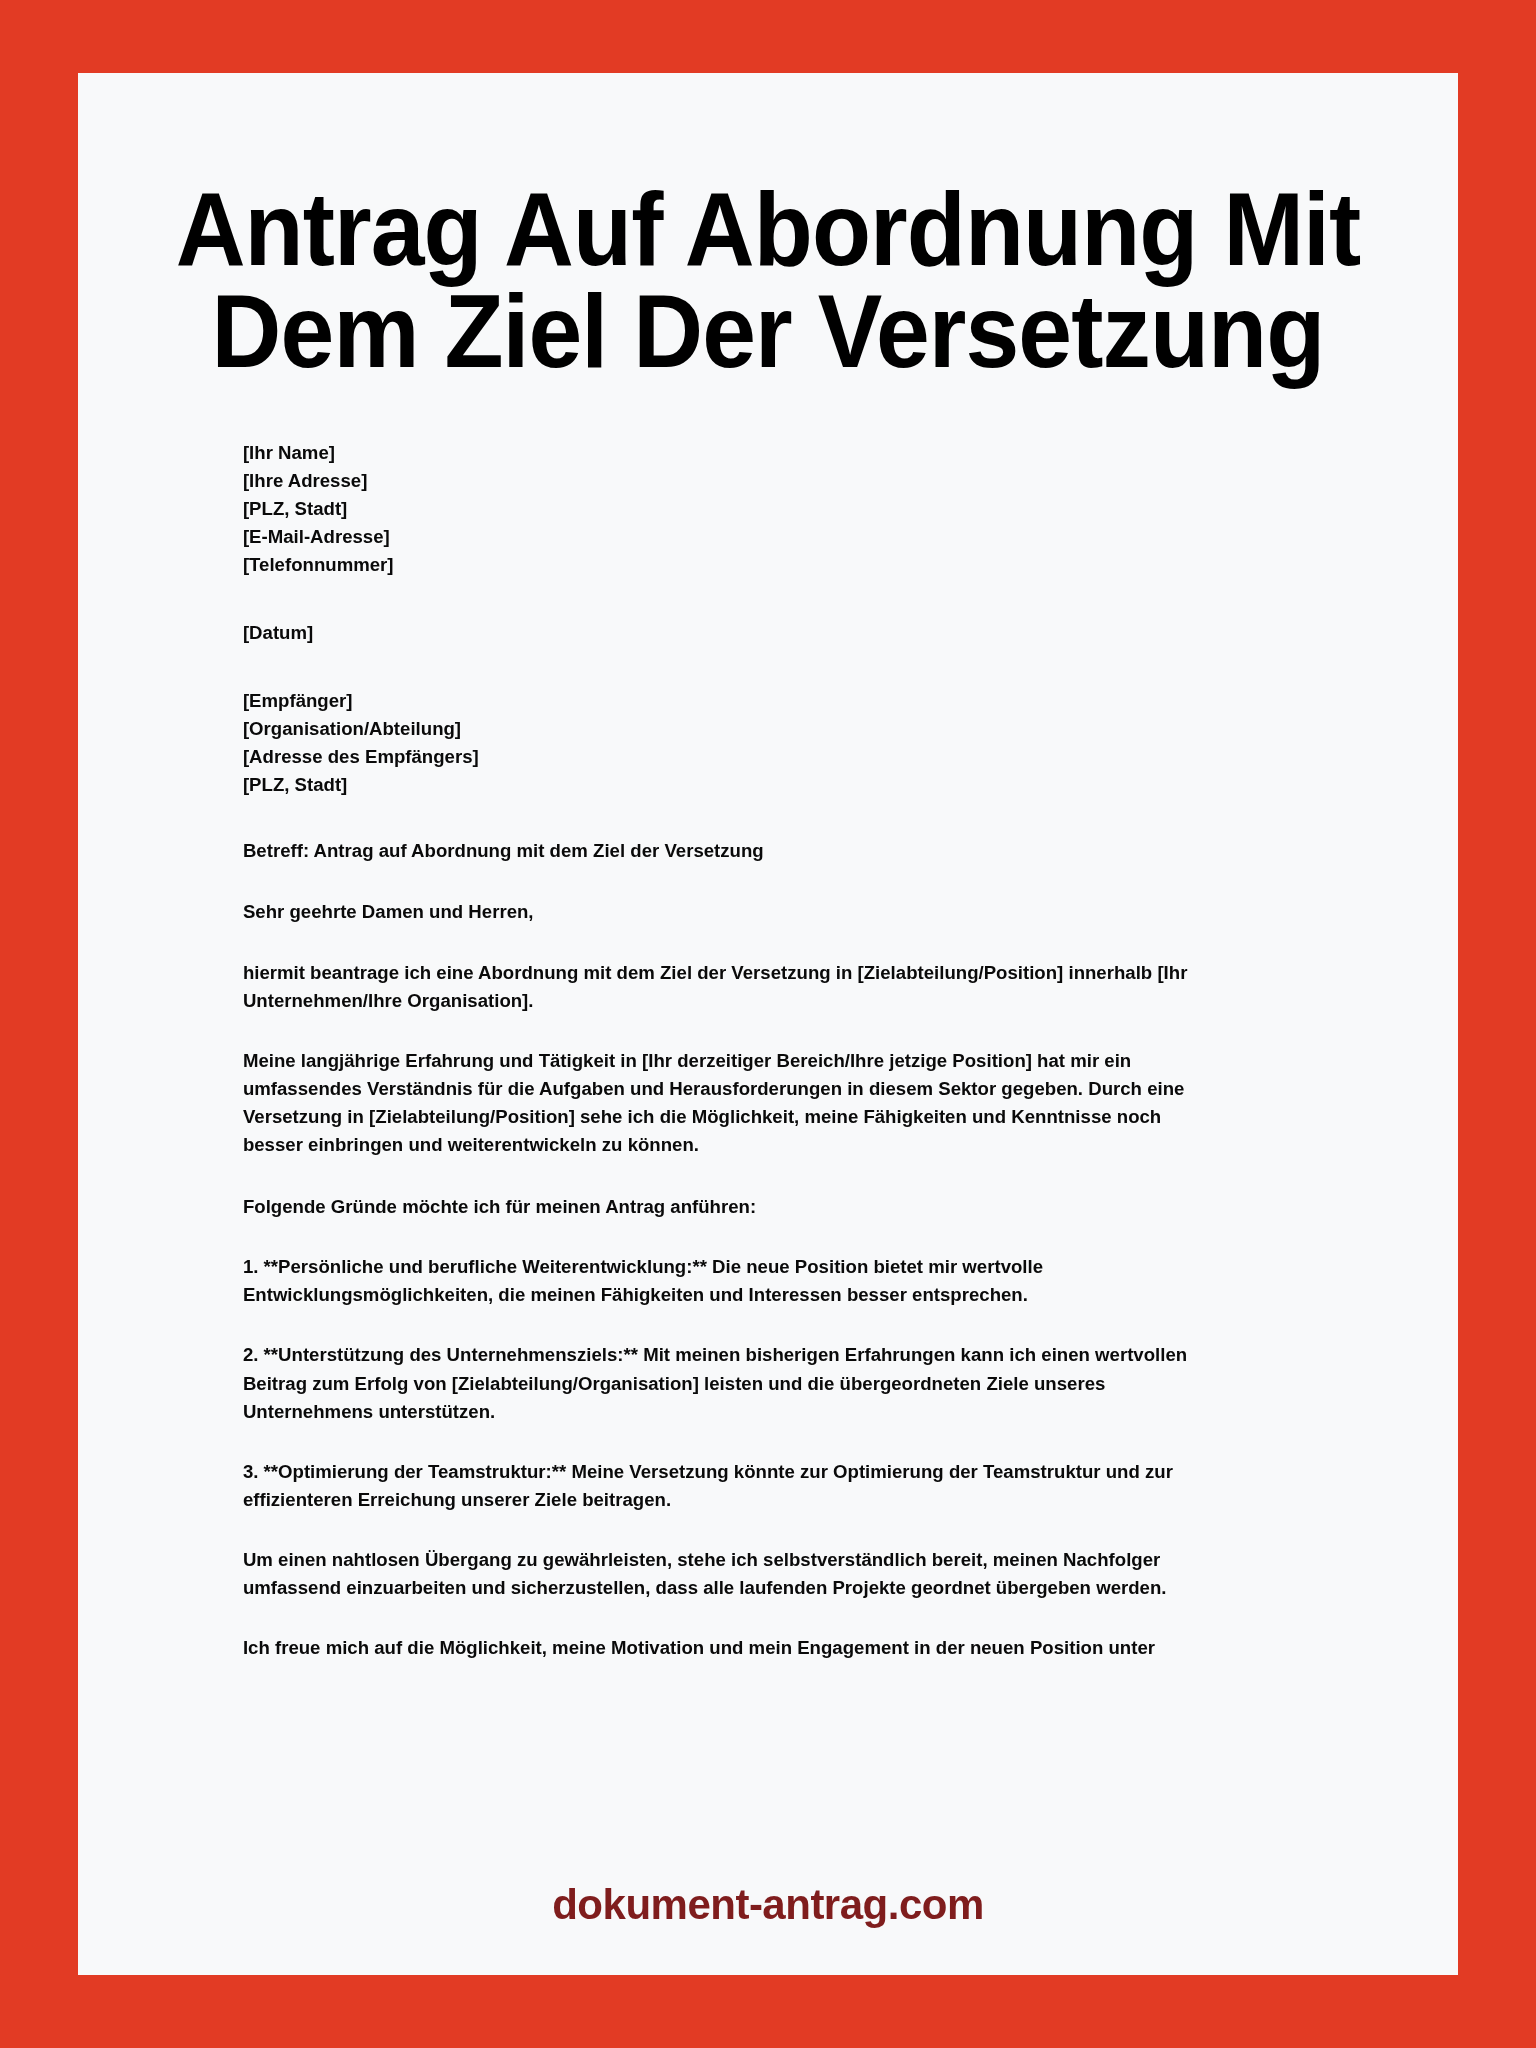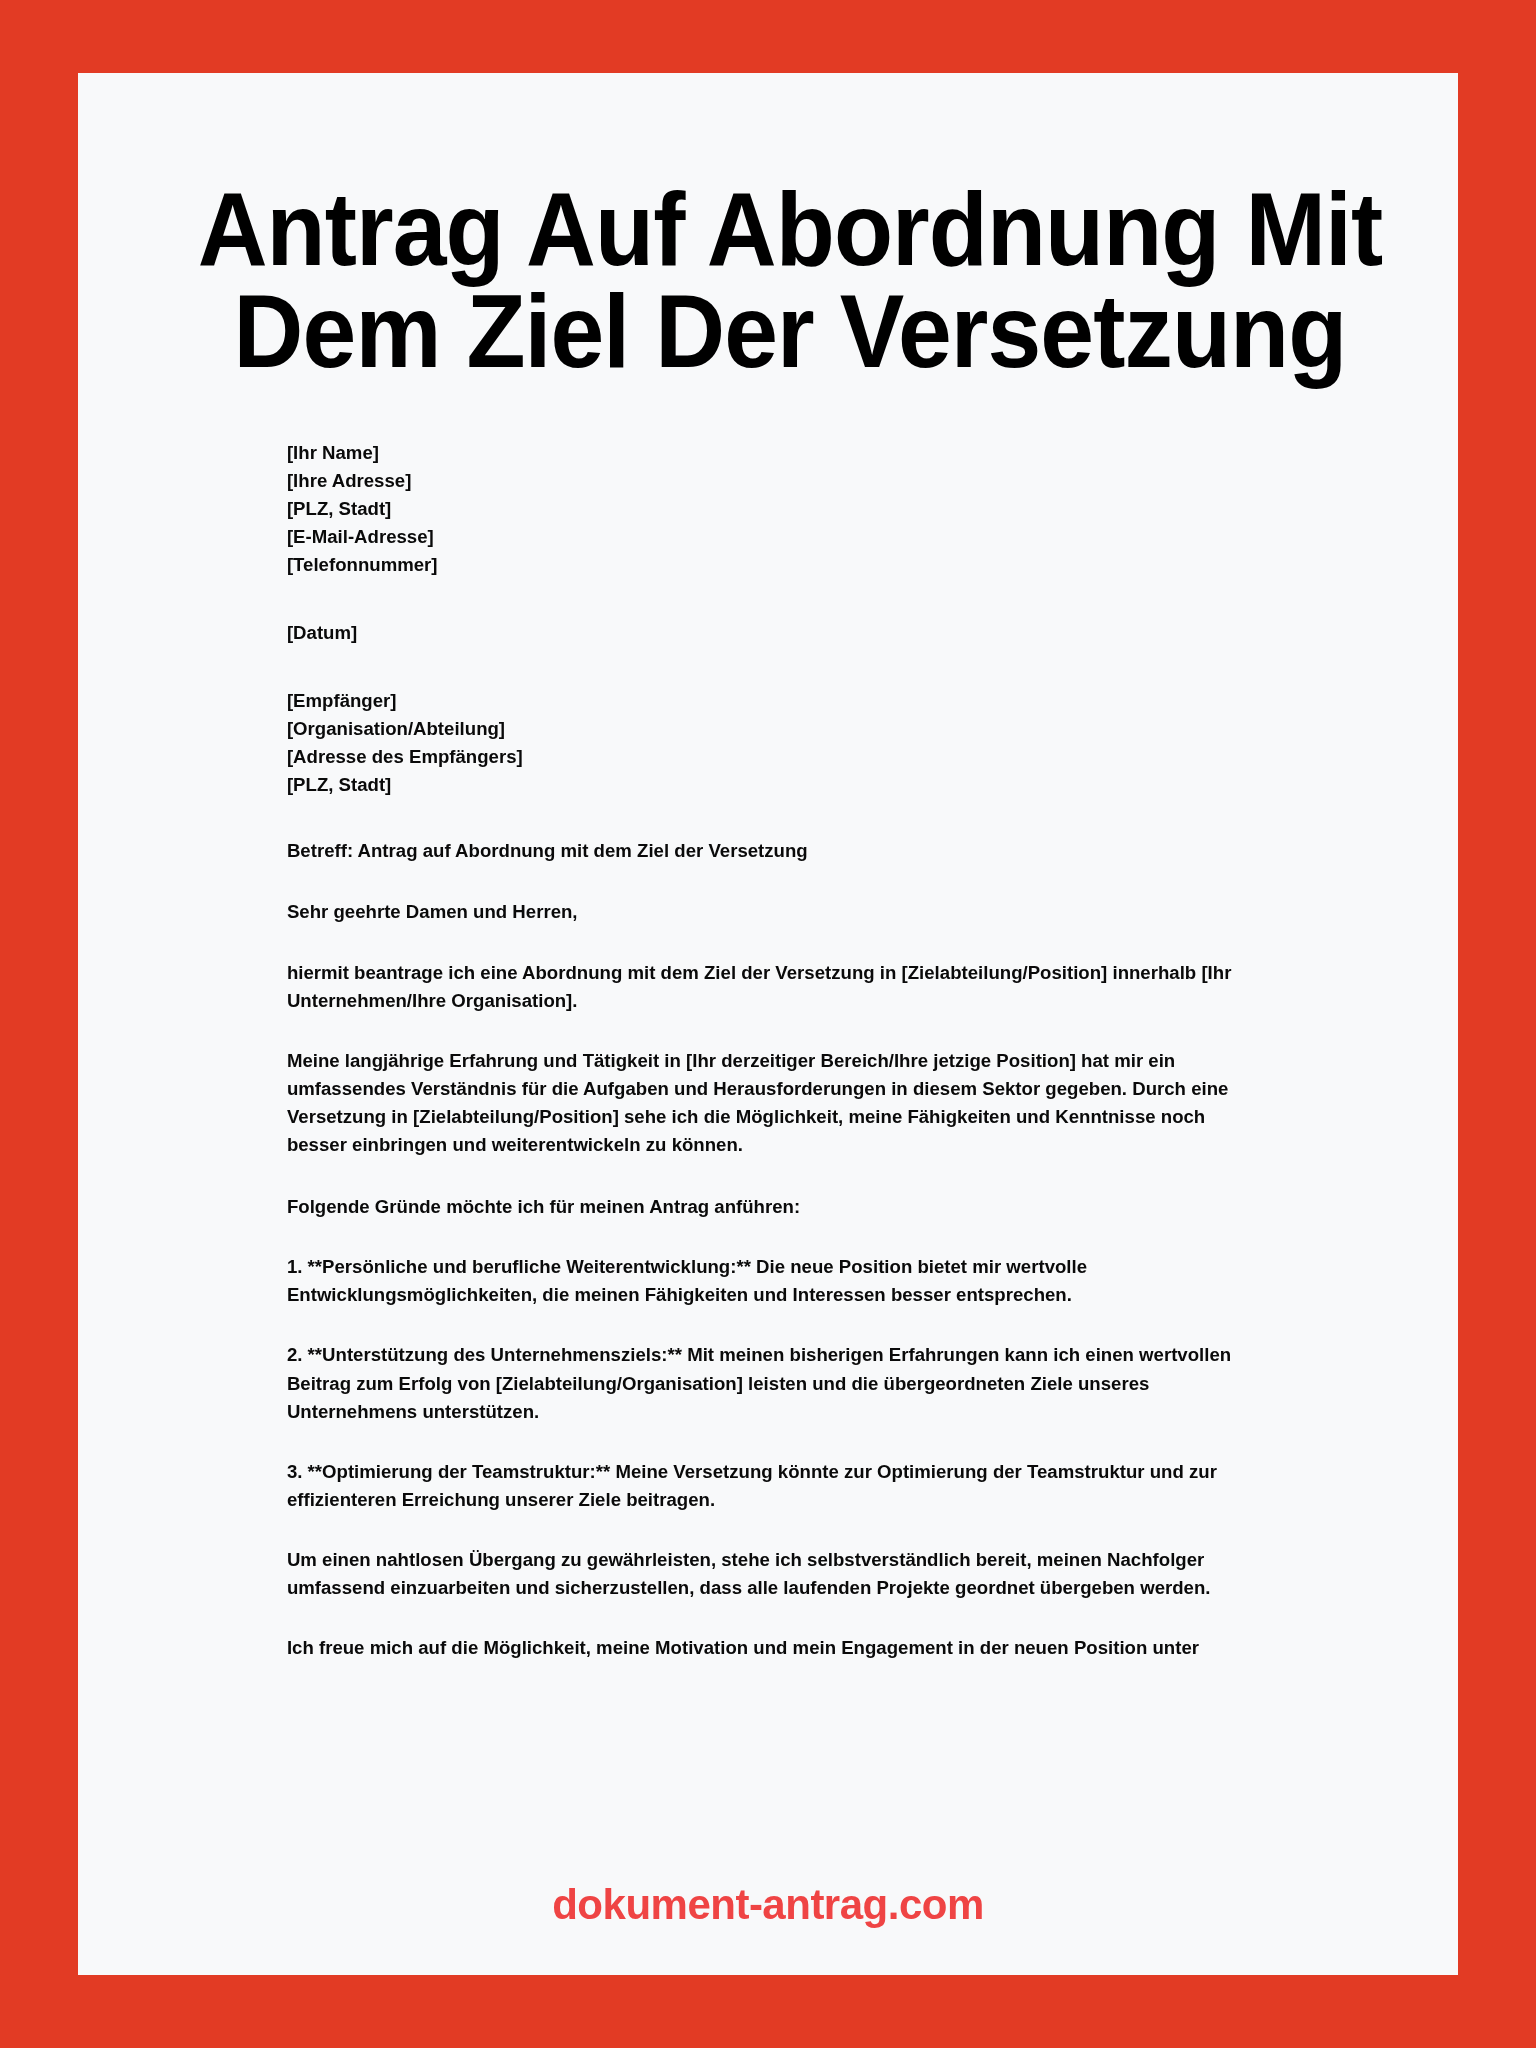--- a/index.html
+++ b/index.html
@@ -14,21 +14,20 @@
     overflow: hidden;
   }
   .page-frame {
     position: absolute;
     left: 78px;
     top: 73px;
     width: 1380px;
     height: 1902px;
     background: #f8f9fa;
     box-sizing: border-box;
-    padding-left: 44px;
   }
   .doc-title {
     font-family: "Liberation Sans Narrow", "Liberation Sans", sans-serif;
     font-weight: bold;
     font-size: 104px;
     line-height: 0.98;
     letter-spacing: -1px;
     color: #000;
     text-align: center;
     padding: 106px 26px 0 26px;
@@ -79,21 +78,21 @@
   .footer-brand {
     position: absolute;
     left: 0;
     right: 0;
     bottom: 46px;
     text-align: center;
     font-family: "Liberation Sans", sans-serif;
     font-weight: bold;
     font-size: 42px;
     letter-spacing: -0.5px;
-    color: #ef4444;
+    color: #7f1d1d;
   }
 </style>
 </head>
 <body>
 
 <div class="page-frame">
 
   <h1 class="doc-title">Antrag Auf Abordnung Mit Dem Ziel Der Versetzung</h1>
 
   <div class="body-area">

